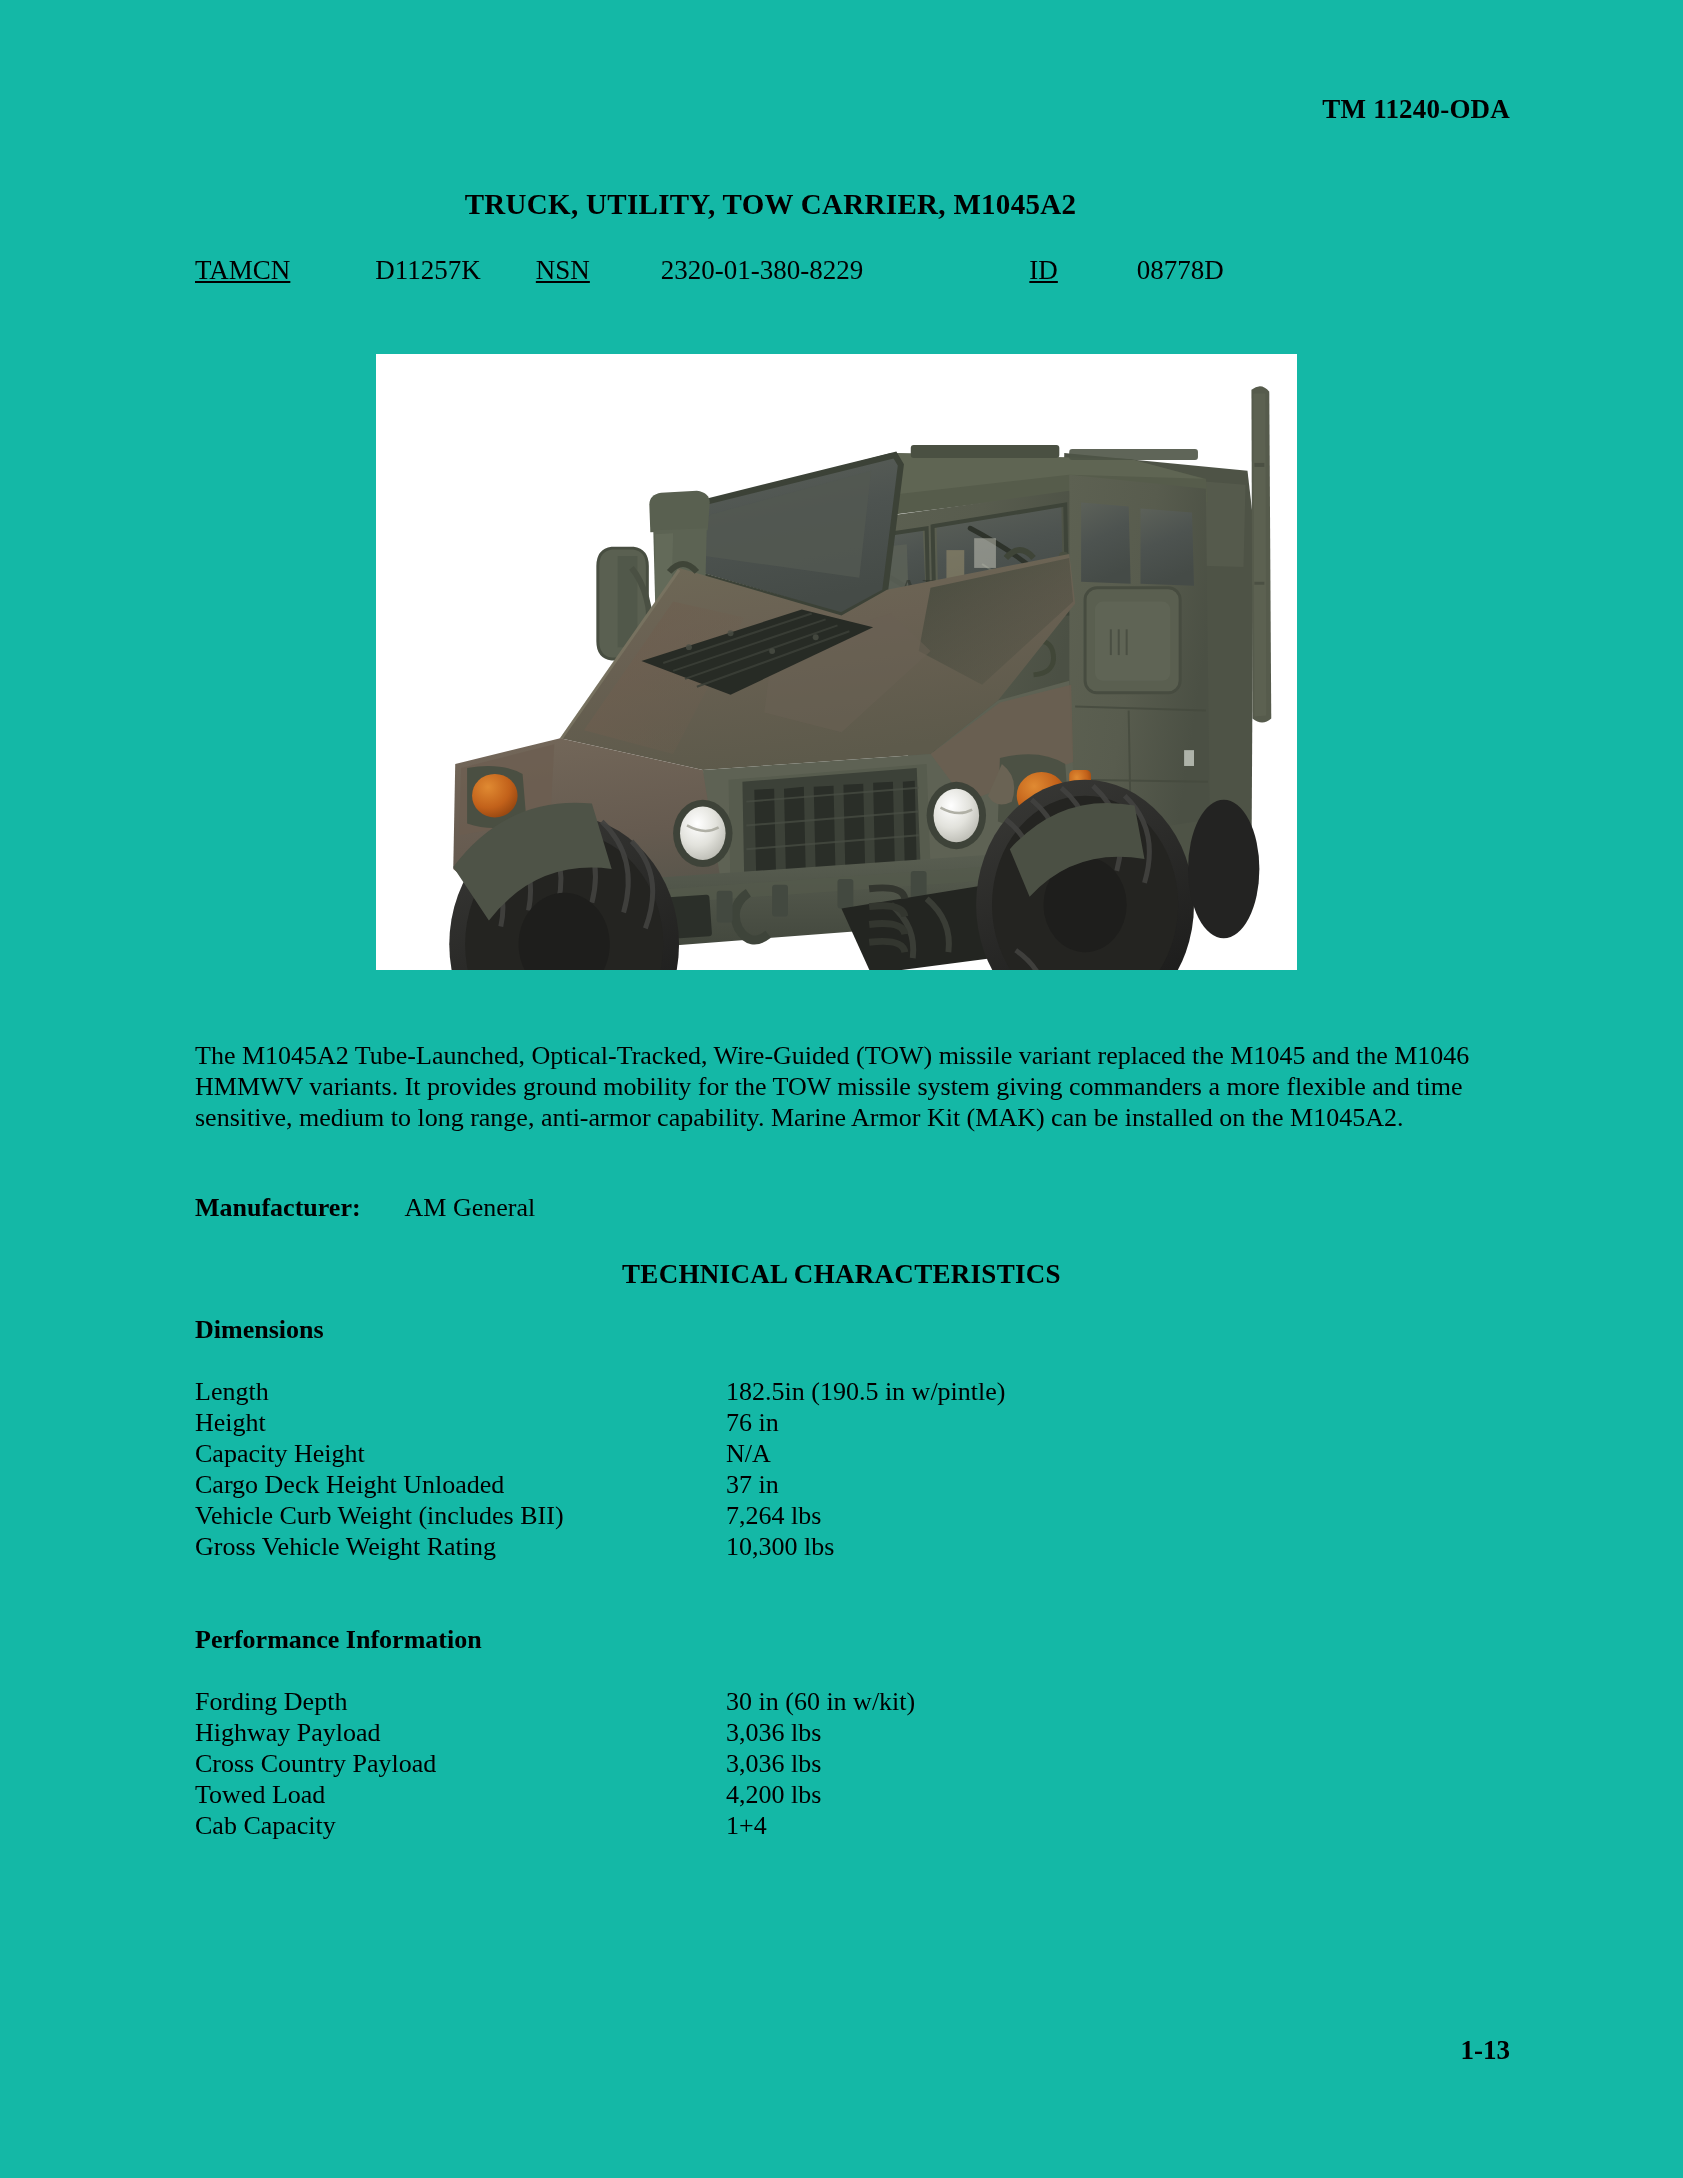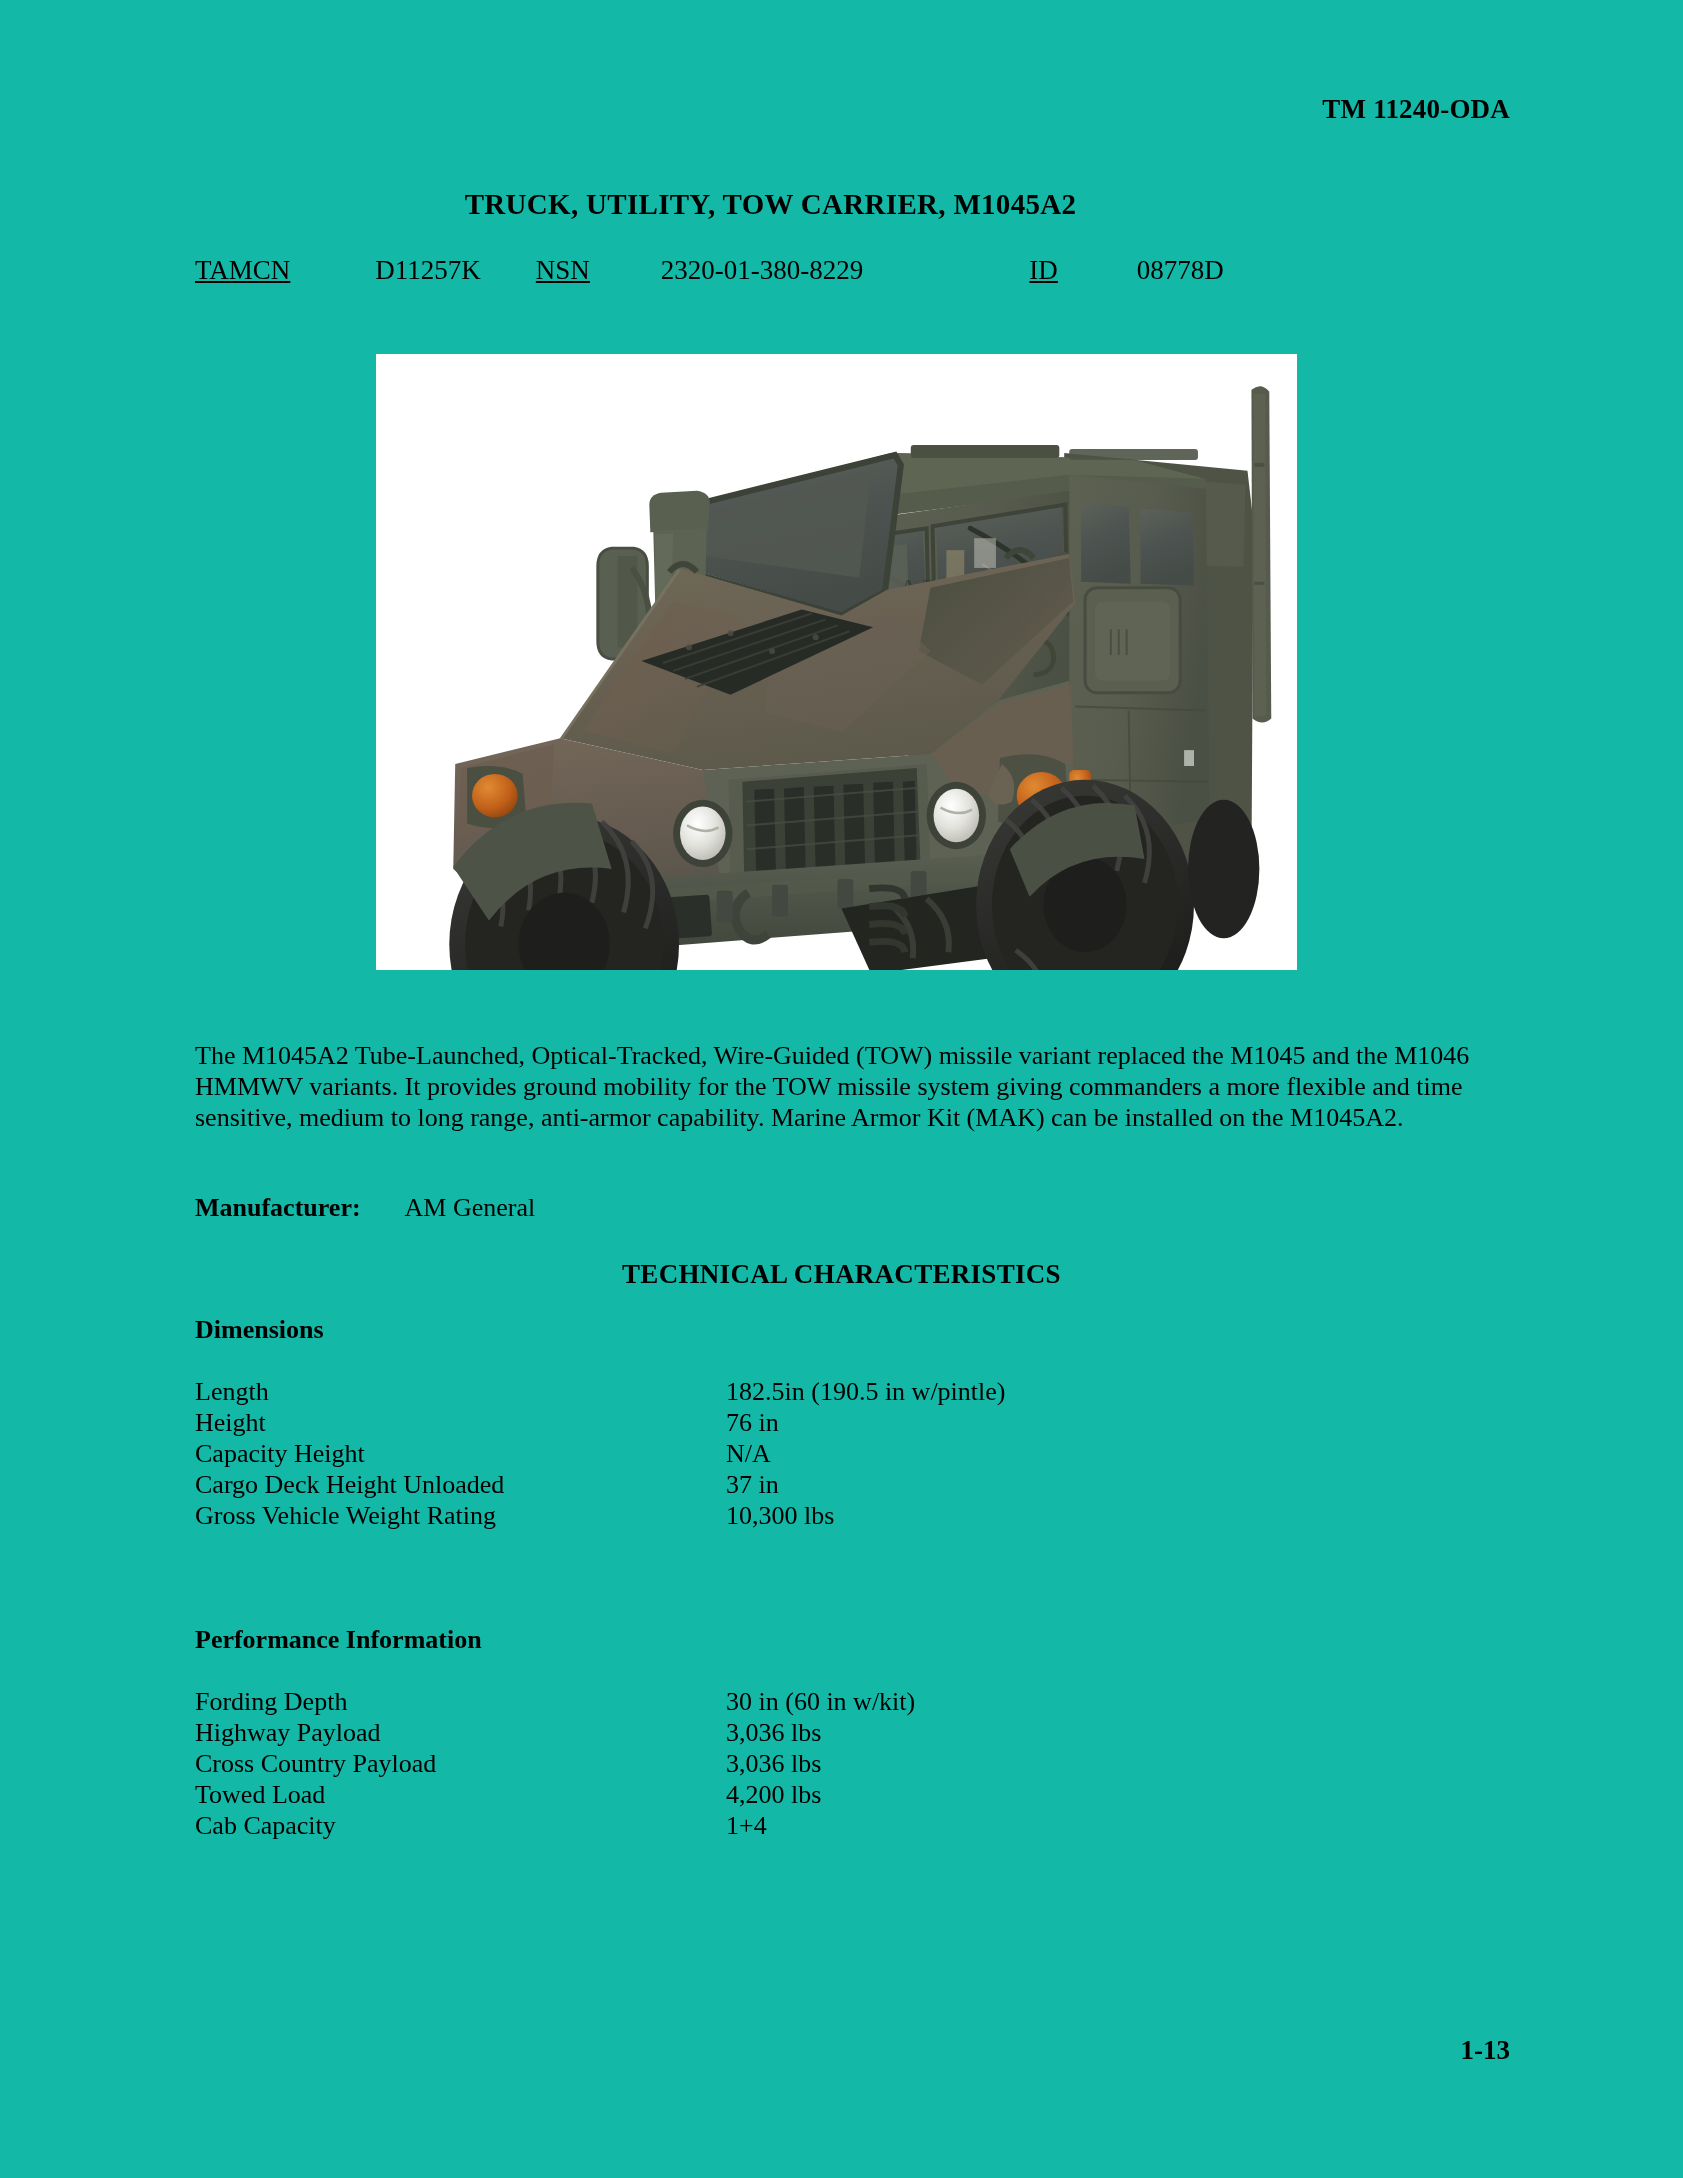--- a/index.html
+++ b/index.html
@@ -450,20 +450,24 @@
     </div>
     <div class="spec-row">
       <span class="k">Capacity Height</span>
       <span class="v">N/A</span>
     </div>
     <div class="spec-row">
       <span class="k">Cargo Deck Height Unloaded</span>
       <span class="v">37 in</span>
     </div>
     <div class="spec-row">
+      <span class="k">Vehicle Curb Weight (includes BII)</span>
+      <span class="v">7,264 lbs</span>
+    </div>
+    <div class="spec-row">
       <span class="k">Gross Vehicle Weight Rating</span>
       <span class="v">10,300 lbs</span>
     </div>
   </div>
 
   <div class="group-head" id="perf-head">Performance Information</div>
 
   <div class="spec-list" id="perf-list">
     <div class="spec-row">
       <span class="k">Fording Depth</span>

